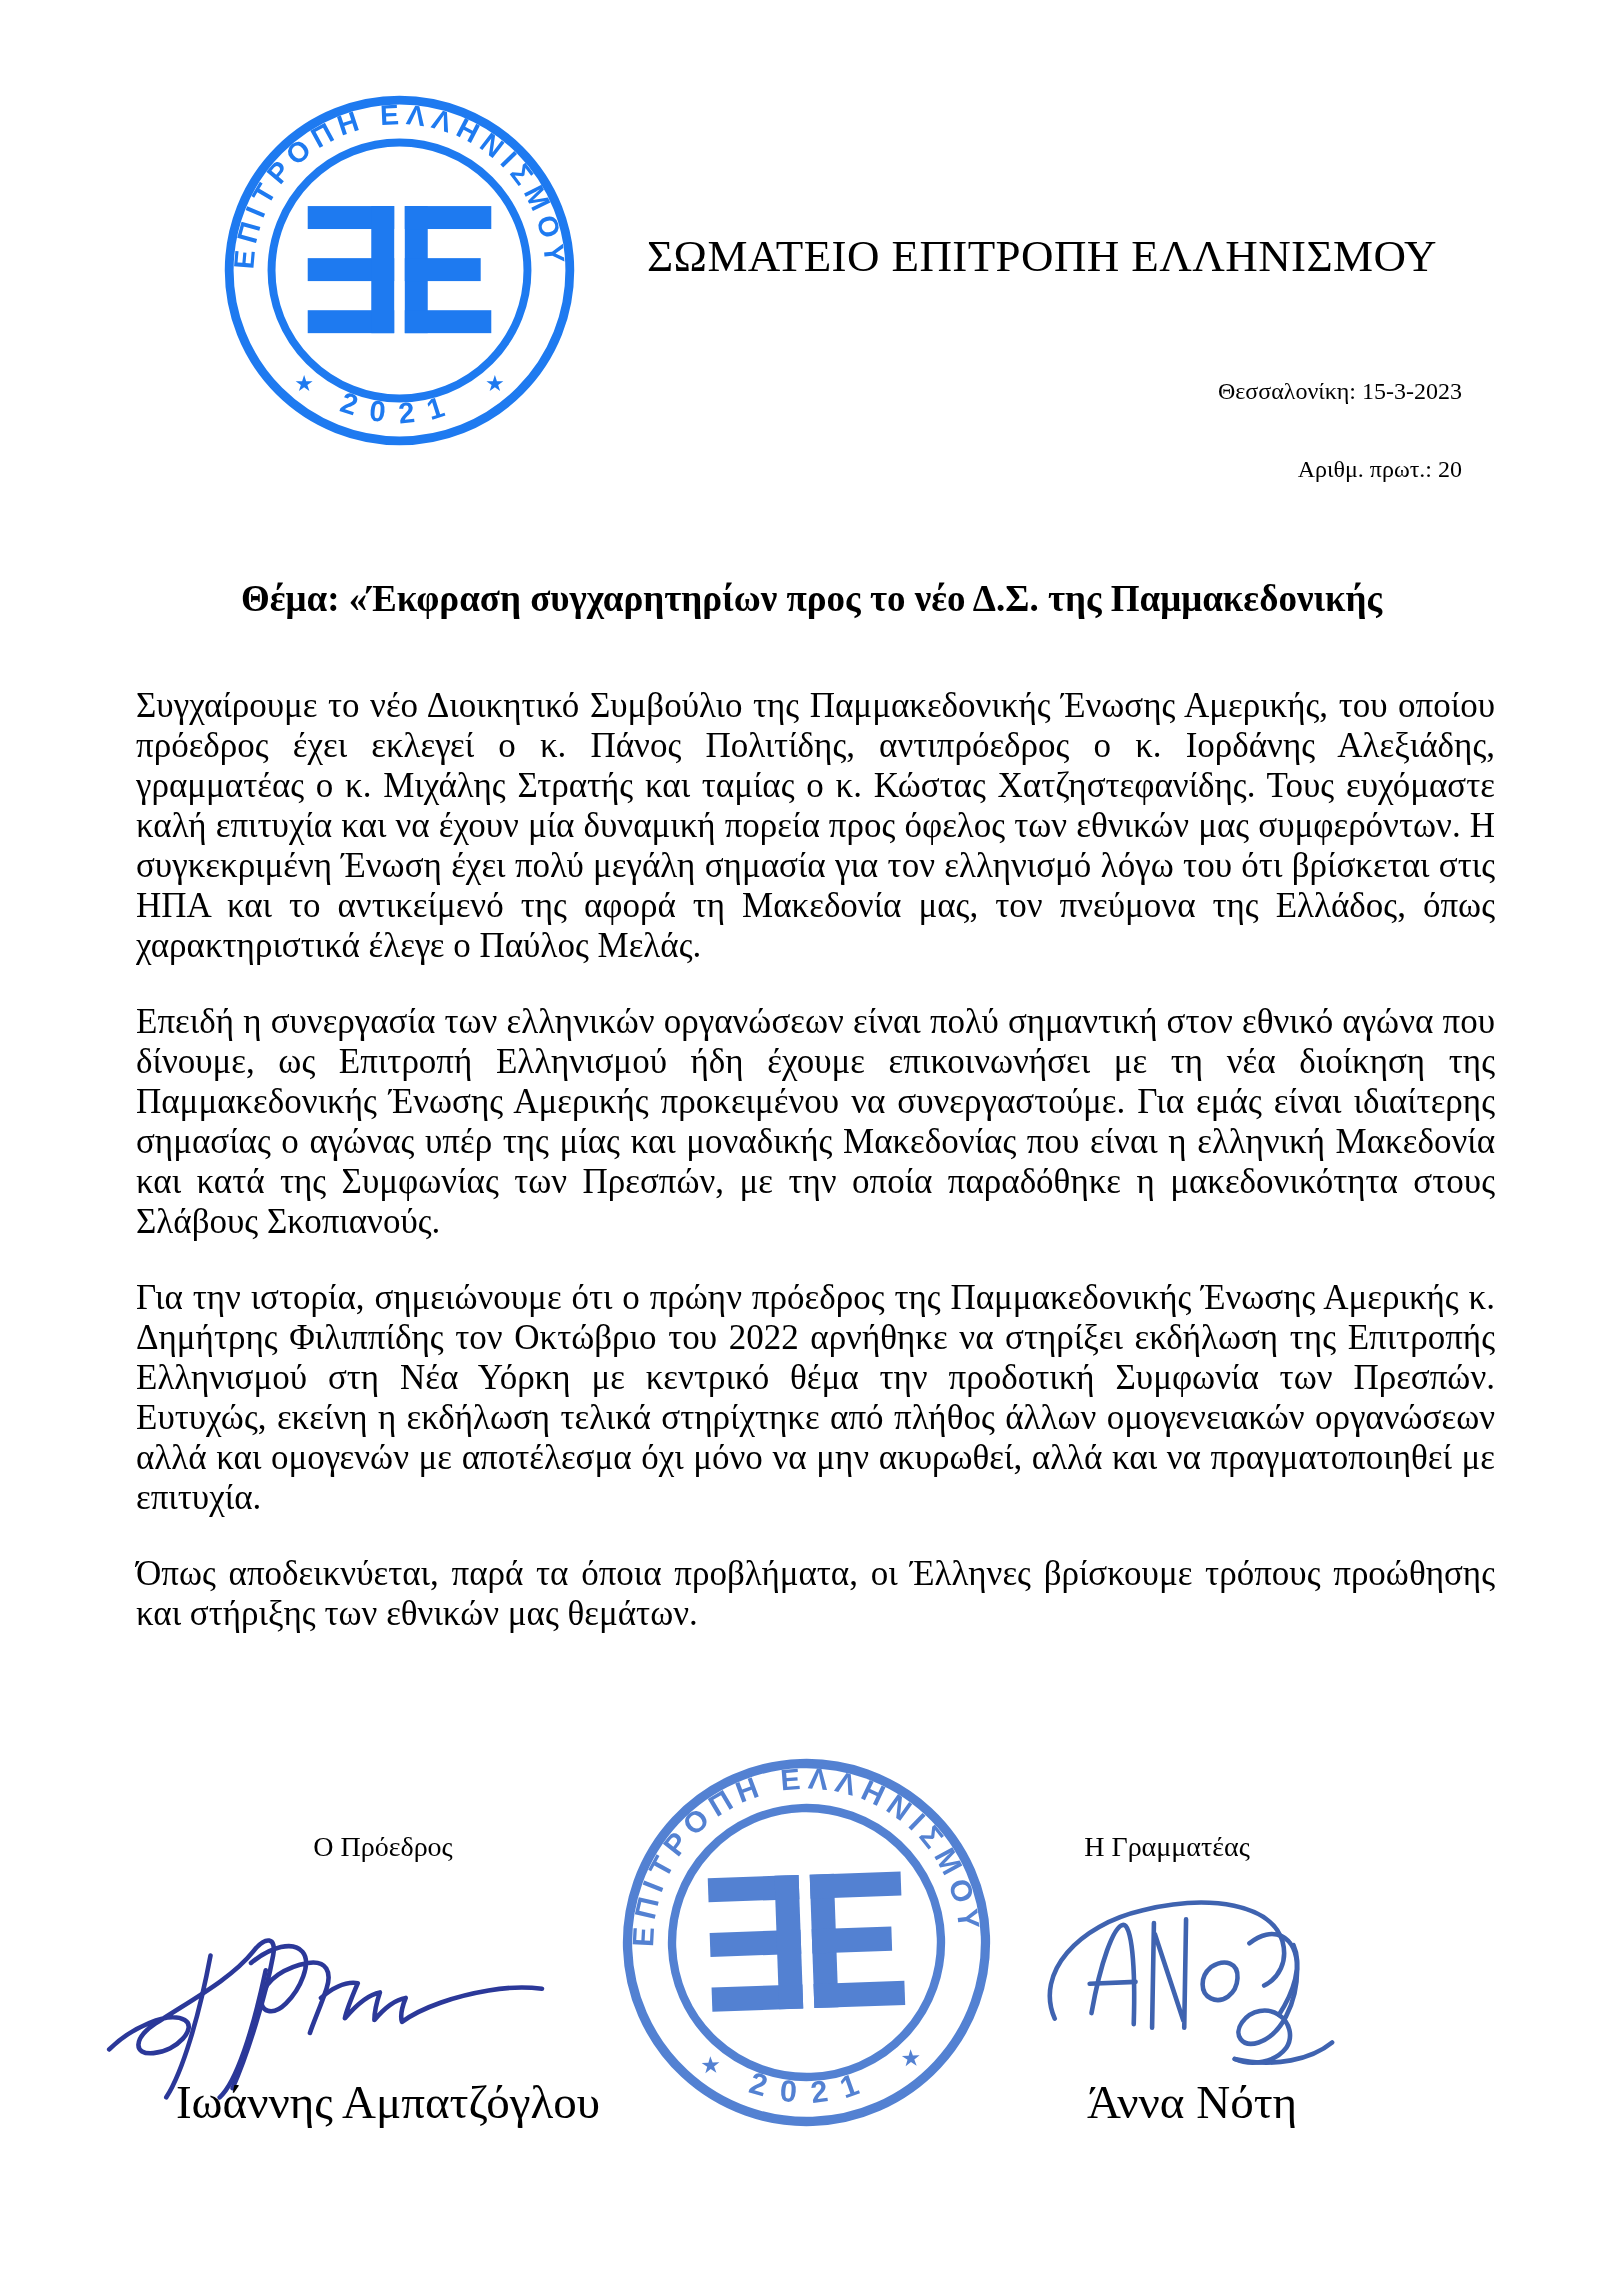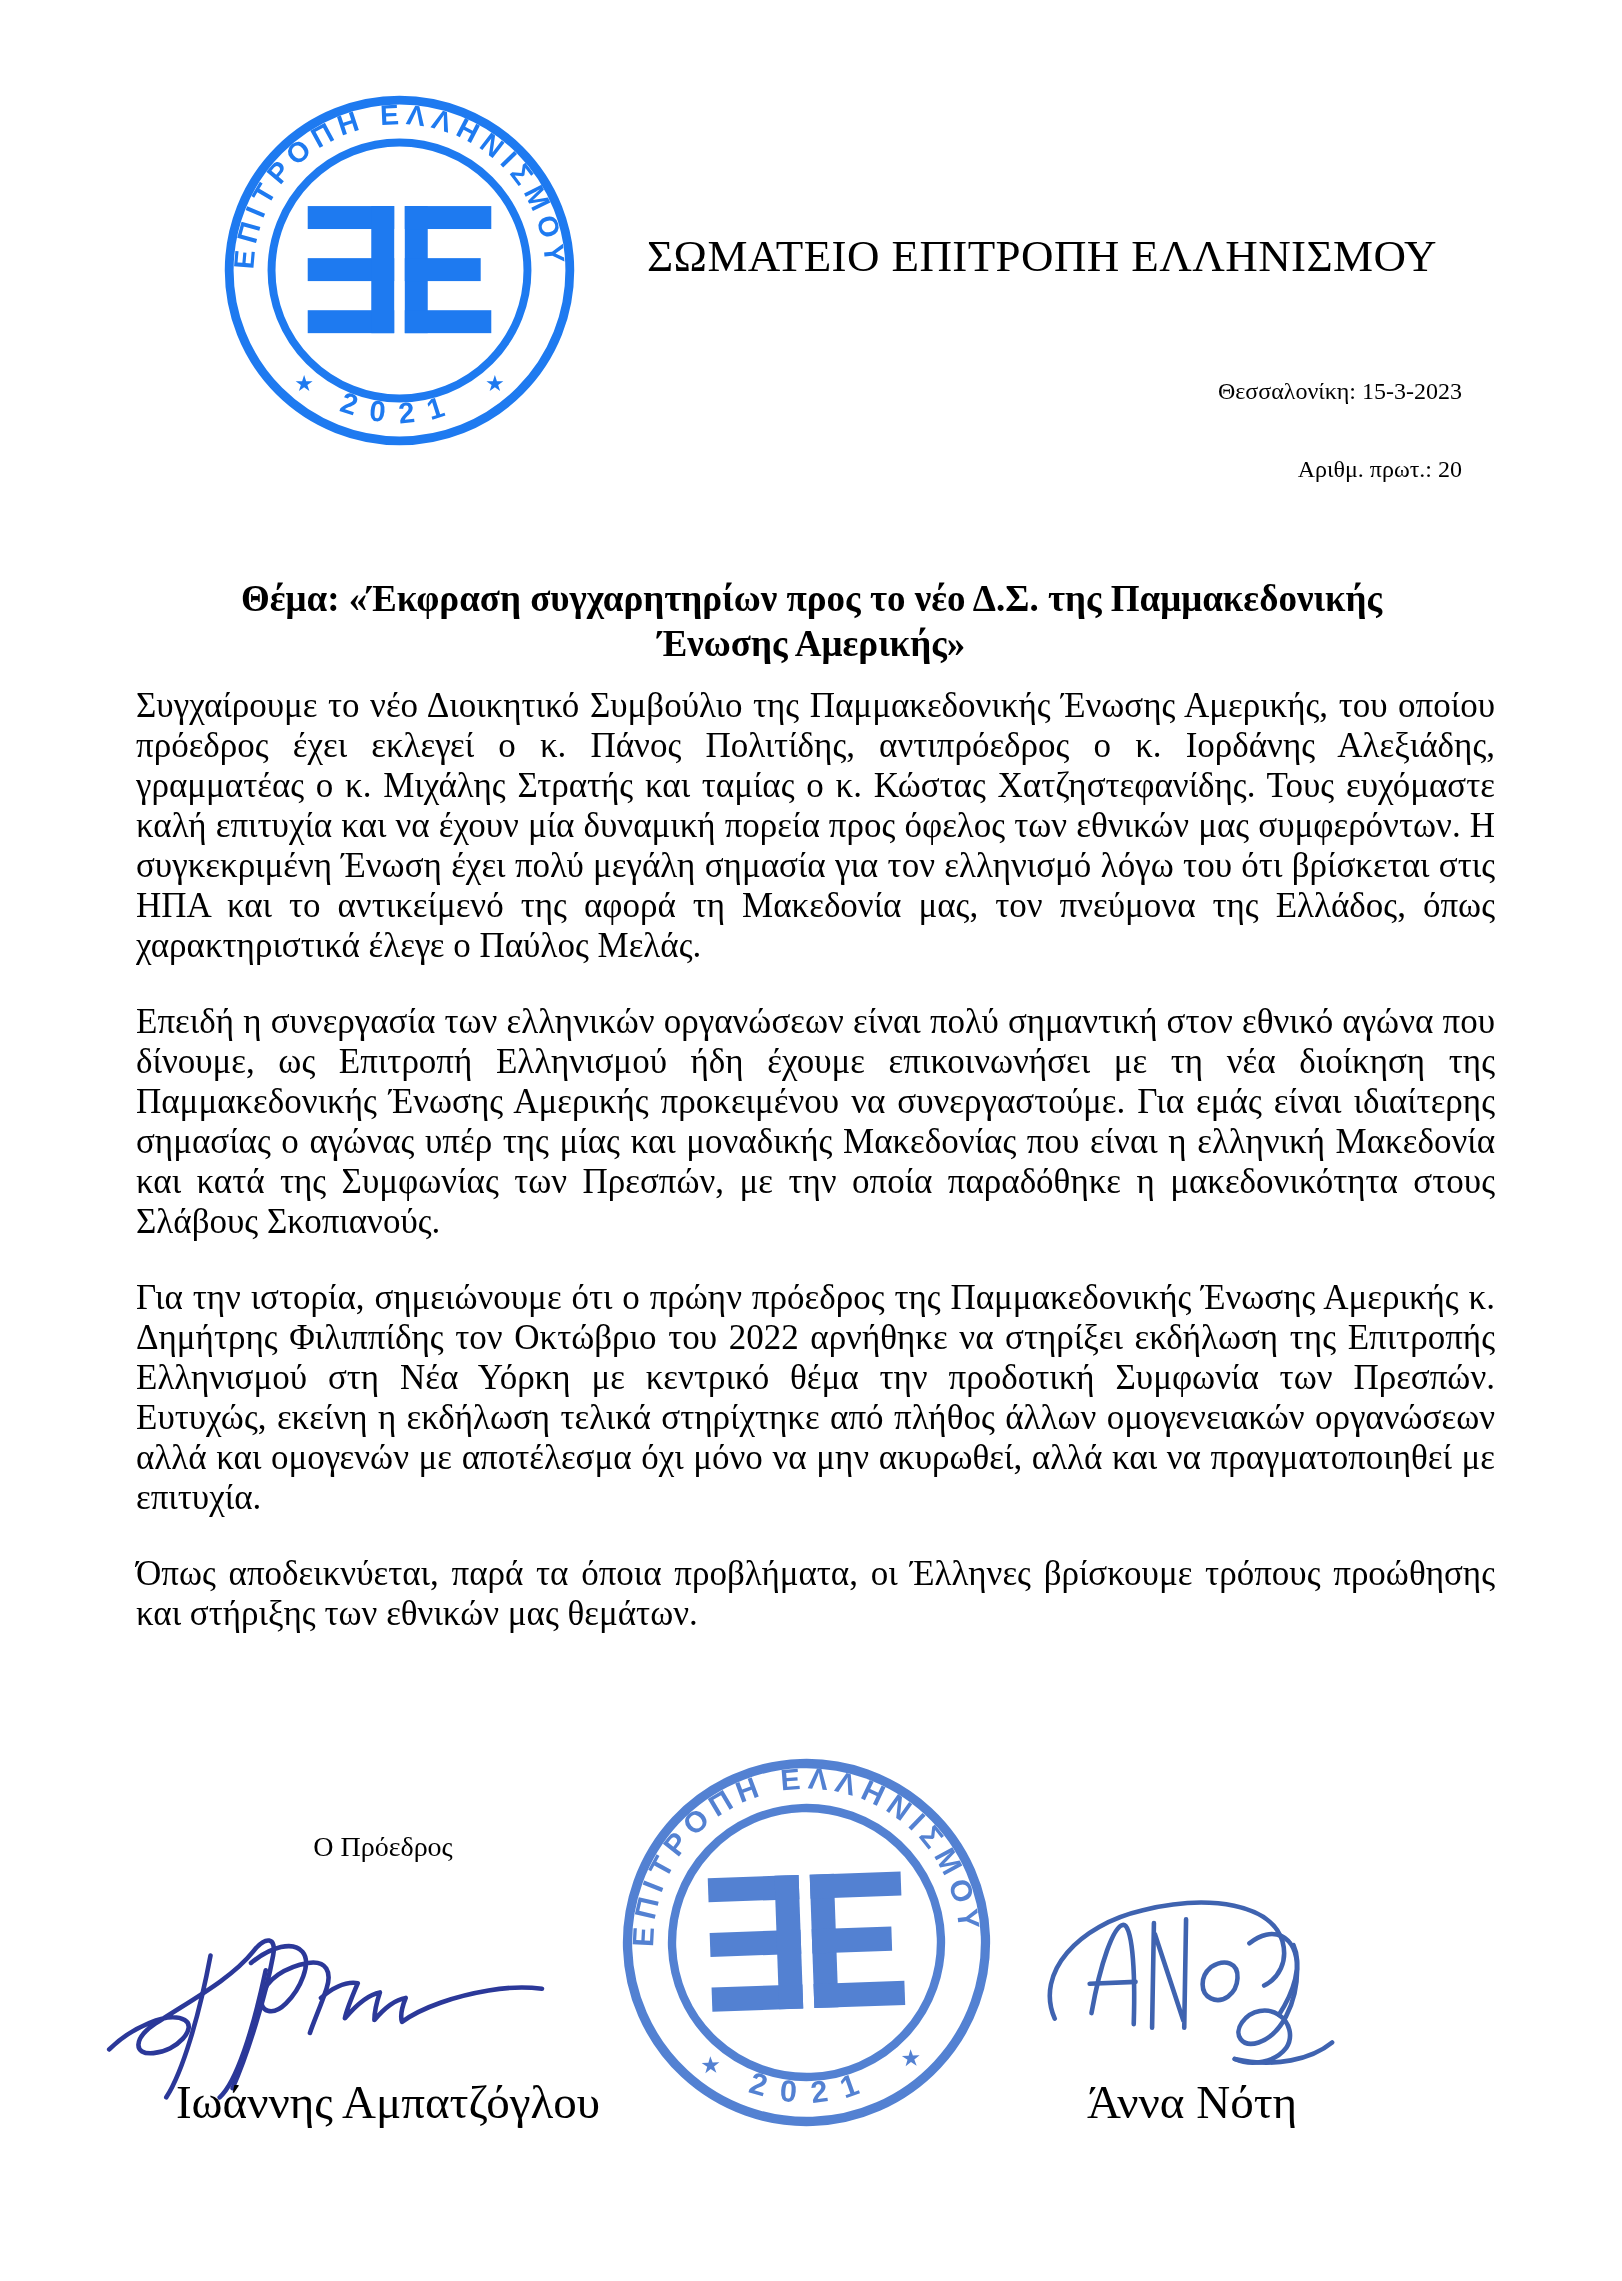--- a/index.html
+++ b/index.html
@@ -85,31 +85,31 @@
       </g>
     </svg>
   </div>
 
   <div class="org-title">ΣΩΜΑΤΕΙΟ ΕΠΙΤΡΟΠΗ ΕΛΛΗΝΙΣΜΟΥ</div>
   <div class="ref-line ref-date">Θεσσαλονίκη: 15-3-2023</div>
   <div class="ref-line ref-proto">Αριθμ. πρωτ.: 20</div>
 
   <div class="subject">
     <div>Θέμα: «Έκφραση συγχαρητηρίων προς το νέο Δ.Σ. της Παμμακεδονικής</div>
-    <div>Ένωσης Αμερικής»</div>
   </div>
 
   <div class="body-text">
     <p>Συγχαίρουμε το νέο Διοικητικό Συμβούλιο της Παμμακεδονικής Ένωσης Αμερικής, του οποίου πρόεδρος έχει εκλεγεί ο κ. Πάνος Πολιτίδης, αντιπρόεδρος ο κ. Ιορδάνης Αλεξιάδης, γραμματέας ο κ. Μιχάλης Στρατής και ταμίας ο κ. Κώστας Χατζηστεφανίδης. Τους ευχόμαστε καλή επιτυχία και να έχουν μία δυναμική πορεία προς όφελος των εθνικών μας συμφερόντων. Η συγκεκριμένη Ένωση έχει πολύ μεγάλη σημασία για τον ελληνισμό λόγω του ότι βρίσκεται στις ΗΠΑ και το αντικείμενό της αφορά τη Μακεδονία μας, τον πνεύμονα της Ελλάδος, όπως χαρακτηριστικά έλεγε ο Παύλος Μελάς.</p>
     <p>Επειδή η συνεργασία των ελληνικών οργανώσεων είναι πολύ σημαντική στον εθνικό αγώνα που δίνουμε, ως Επιτροπή Ελληνισμού ήδη έχουμε επικοινωνήσει με τη νέα διοίκηση της Παμμακεδονικής Ένωσης Αμερικής προκειμένου να συνεργαστούμε. Για εμάς είναι ιδιαίτερης σημασίας ο αγώνας υπέρ της μίας και μοναδικής Μακεδονίας που είναι η ελληνική Μακεδονία και κατά της Συμφωνίας των Πρεσπών, με την οποία παραδόθηκε η μακεδονικότητα στους Σλάβους Σκοπιανούς.</p>
     <p>Για την ιστορία, σημειώνουμε ότι ο πρώην πρόεδρος της Παμμακεδονικής Ένωσης Αμερικής κ. Δημήτρης Φιλιππίδης τον Οκτώβριο του 2022 αρνήθηκε να στηρίξει εκδήλωση της Επιτροπής Ελληνισμού στη Νέα Υόρκη με κεντρικό θέμα την προδοτική Συμφωνία των Πρεσπών. Ευτυχώς, εκείνη η εκδήλωση τελικά στηρίχτηκε από πλήθος άλλων ομογενειακών οργανώσεων αλλά και ομογενών με αποτέλεσμα όχι μόνο να μην ακυρωθεί, αλλά και να πραγματοποιηθεί με επιτυχία.</p>
     <p>Όπως αποδεικνύεται, παρά τα όποια προβλήματα, οι Έλληνες βρίσκουμε τρόπους προώθησης και στήριξης των εθνικών μας θεμάτων.</p>
   </div>
 
   <div class="sig-title sig-title-left">Ο Πρόεδρος</div>
+  <div class="sig-title sig-title-right">Η Γραμματέας</div>
 
   <div class="sig-draw sig-draw-left">
     <svg class="seal-svg" viewBox="0 0 530 230">
       <g fill="none" stroke="currentColor" stroke-width="5" stroke-linecap="round" stroke-linejoin="round" color="#2b3899">
         <path d="M10,172 C34,148 74,130 92,140 C106,148 84,174 58,176 C36,178 36,160 60,144 C96,120 142,96 166,66 C180,48 192,50 188,70 C180,114 160,178 144,214"></path>
         <path d="M164,78 C186,60 210,54 220,66 C230,78 218,106 202,122 C188,136 172,132 176,114 C180,96 202,82 226,78 C246,75 252,88 246,106 C240,124 232,142 228,154"></path>
         <path d="M240,116 C254,104 268,98 280,100 C274,114 268,128 266,138 C278,124 292,112 304,110 C300,122 298,132 298,140 C308,128 320,118 332,116 C328,126 326,136 328,142 C350,126 386,114 422,108 C444,104 464,104 480,106"></path>
         <path d="M120,70 C108,134 90,196 72,224"></path>
         <path d="M180,86 C166,152 148,208 130,224"></path>
       </g>

